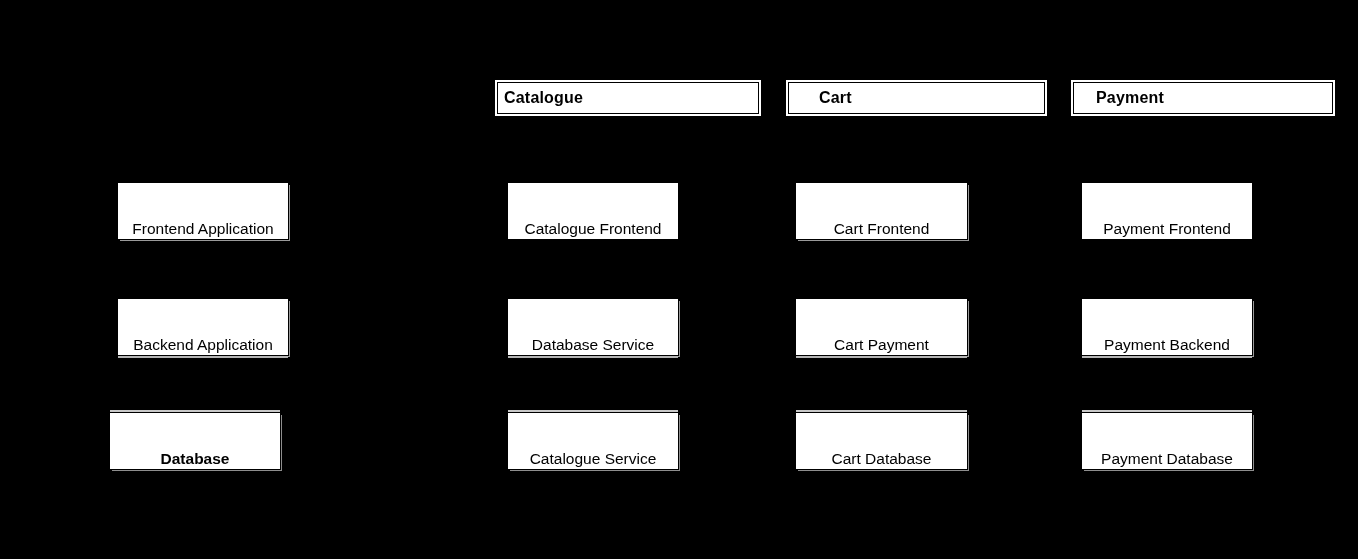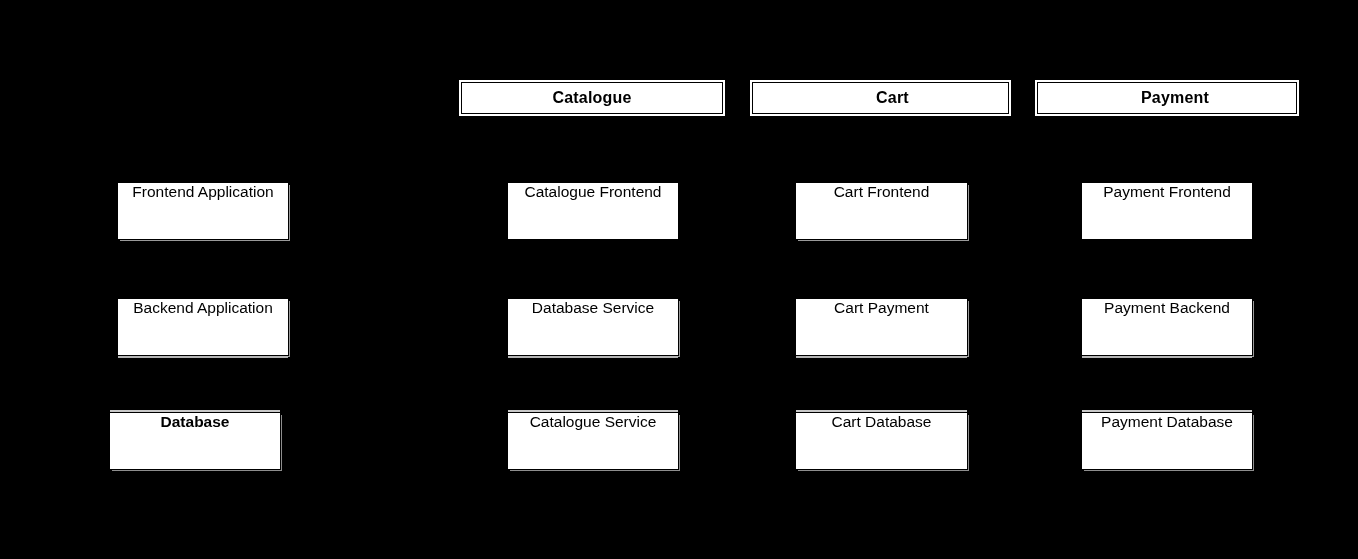--- a/index.html
+++ b/index.html
@@ -29,43 +29,44 @@
   
   .group-header {
     position: absolute;
     box-sizing: border-box;
     background: #ffffff;
     border: 3px dashed #ffffff;
     outline: 1px solid #000000;
     outline-offset: -3px;
     display: flex;
     align-items: center;
-    justify-content: center;
+    justify-content: flex-start;
     color: #000000;
     font-size: 16px;
     font-weight: bold;
     font-family: "Liberation Sans", sans-serif;
     letter-spacing: 0.2px;
+    margin-left: 36px;
   }
   .group-header .gh-label {
     position: relative;
     z-index: 2;
     background: #ffffff;
     padding: 0 6px;
     line-height: 1;
   }
 
   
   .node {
     position: absolute;
     box-sizing: border-box;
     background: #ffffff;
     border: 1px solid #000000;
     display: flex;
-    align-items: flex-start;
+    align-items: flex-end;
     justify-content: center;
     color: #000000;
     font-size: 15.5px;
     font-family: "Liberation Sans", sans-serif;
     text-align: center;
     line-height: 1.2;
   }
   
   .node.shadow-rb {
     box-shadow: 2px 2px 0 -1px #9a9a9a, 3px 3px 0 -2px #6e6e6e;

